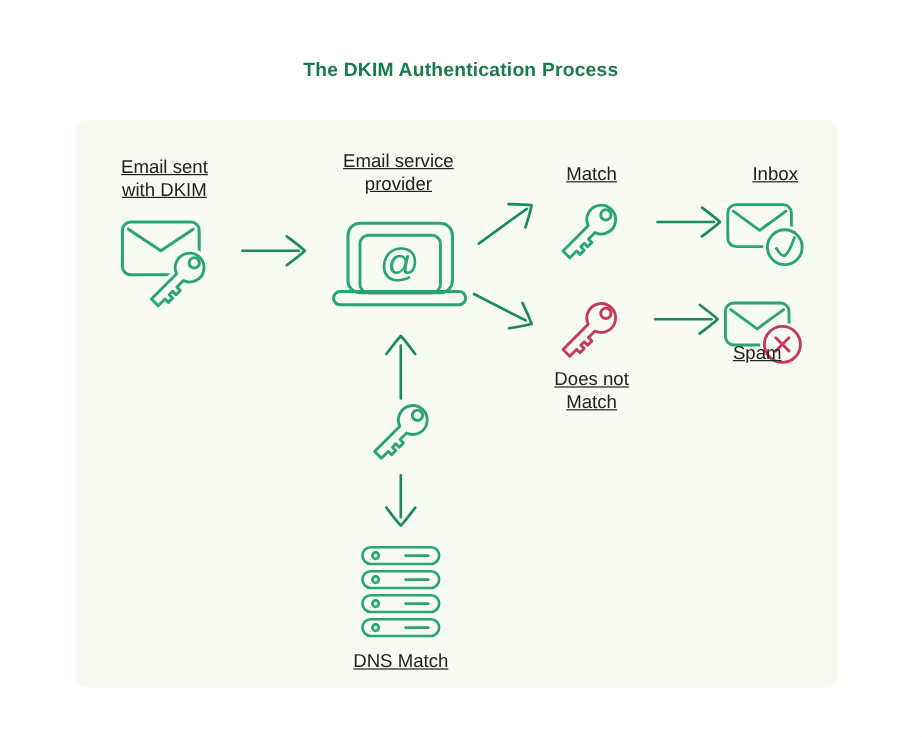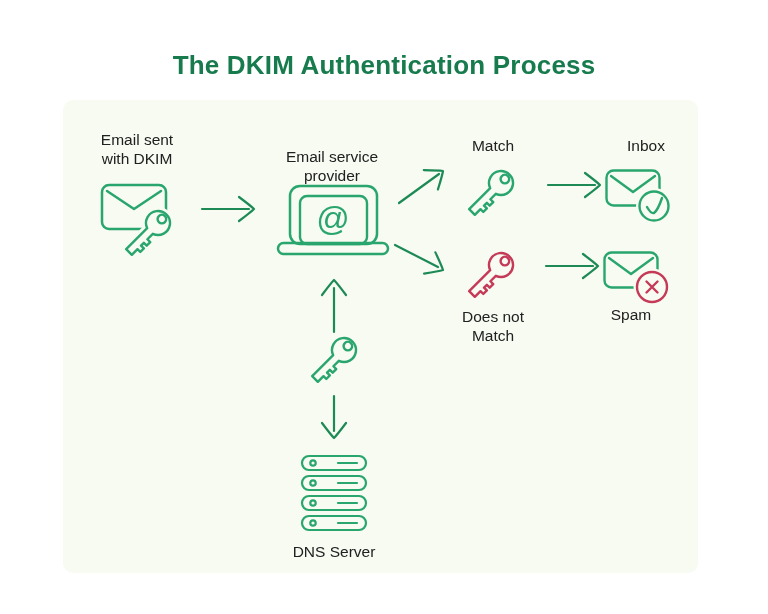--- a/index.html
+++ b/index.html
@@ -8,25 +8,25 @@
     --arrow-green:#1d8a56;
     --alert-red:#c53a57;
     --panel-bg:#f7fbf2;
     --page-bg:#ffffff;
     --text:#212121;
   }
   html,body{margin:0;padding:0;background:var(--page-bg);}
   .stage{position:relative;width:768px;height:614px;background:var(--page-bg);
          font-family:"Liberation Sans",sans-serif;overflow:hidden;}
   .title{position:absolute;left:0;top:50px;width:768px;text-align:center;
-         font-size:26px;font-weight:700;color:var(--title-green);letter-spacing:.2px;}
+         font-size:16px;font-weight:700;color:var(--title-green);letter-spacing:.2px;}
   .panel{position:absolute;left:63px;top:100px;width:635px;height:473px;
          background:var(--panel-bg);border-radius:10px;}
   .lbl{position:absolute;font-size:15.5px;line-height:1.22;color:var(--text);
-       text-align:center;white-space:pre-line;}
+       text-align:center;white-space:pre-line;text-decoration:underline;}
   .ic{position:absolute;}
   svg{display:block;overflow:visible;}
   .sg{stroke:var(--icon-green);fill:none;stroke-width:2.4;stroke-linecap:round;stroke-linejoin:round;}
   .sr{stroke:var(--alert-red);fill:none;stroke-width:2.4;stroke-linecap:round;stroke-linejoin:round;}
   .sa{stroke:var(--arrow-green);fill:none;stroke-width:2.2;stroke-linecap:round;stroke-linejoin:round;}
   .halo{stroke:var(--panel-bg);fill:var(--panel-bg);stroke-width:8;stroke-linejoin:round;}
   .kfill{fill:var(--panel-bg);}
   .atglyph{fill:var(--icon-green);font-family:"Liberation Sans",sans-serif;font-size:33px;}
 </style>
 </head>
@@ -48,21 +48,21 @@
       <path class="sg kfill" d="M -4,11.3 A 12 12 0 1 1 4,11.3 L 4,19 L 8,19 L 8,24 L 4,24 L 4,28 L 8,28 L 8,33 L 4,33 L 4,41 L -4,41 Z"></path>
       <circle class="sg" cx="0" cy="-5.5" r="4.3"></circle>
     </g>
   </svg>
 
   <svg class="ic" style="left:198px;top:192px;" width="62" height="36" viewBox="0 0 62 36">
     <path class="sa" d="M 4,17 L 51,17"></path>
     <path class="sa" d="M 41,5 Q 53,14 56,17 Q 53,20 41,29"></path>
   </svg>
 
-  <div class="lbl" style="left:272px;top:148px;width:120px;">Email service
+  <div class="lbl" style="left:272px;top:126px;width:120px;">Email service
 provider</div>
   <svg class="ic" style="left:276px;top:184px;" width="114" height="72" viewBox="0 0 114 72">
     <rect class="sg" style="stroke-width:2.5" x="14" y="2" width="87" height="58" rx="10"></rect>
     <rect class="sg" x="24" y="12" width="67" height="48" rx="7"></rect>
     <rect class="sg" style="stroke-width:2.5" x="2" y="59" width="110" height="11" rx="5.5"></rect>
     <text class="atglyph" x="57" y="46" text-anchor="middle">@</text>
   </svg>
 
   <svg class="ic" style="left:390px;top:160px;" width="64" height="52" viewBox="0 0 64 52">
     <path class="sa" d="M 9,43 L 49,14"></path>
@@ -109,21 +109,21 @@
     <path class="sa" d="M 41,5 Q 53,14 56,17 Q 53,20 41,29"></path>
   </svg>
 
   <svg class="ic" style="left:602px;top:250px;" width="78" height="68" viewBox="0 0 78 68">
     <rect class="sg" x="2.5" y="2.5" width="53" height="35" rx="7"></rect>
     <path class="sg" d="M 7,8 L 29,24 L 51,8"></path>
     <circle class="halo" style="stroke-width:7" cx="50" cy="37" r="15"></circle>
     <circle class="sr kfill" cx="50" cy="37" r="15"></circle>
     <path class="sr" d="M 44.5,31.5 L 55.5,42.5 M 55.5,31.5 L 44.5,42.5"></path>
   </svg>
-  <div class="lbl" style="left:581px;top:306px;width:100px;">Spam</div>
+  <div class="lbl" style="left:581px;top:286px;width:100px;">Spam</div>
 
   <svg class="ic" style="left:318px;top:276px;" width="32" height="60" viewBox="0 0 32 60">
     <path class="sa" d="M 16,12 L 16,56"></path>
     <path class="sa" transform="rotate(-90 16 4)" d="M 1,-8 Q 13,1 16,4 Q 13,7 1,16"></path>
   </svg>
   <svg class="ic" style="left:310px;top:332px;" width="56" height="56" viewBox="0 0 56 56">
     <g transform="translate(34,18) rotate(45)">
       <path class="sg" d="M -4,11.3 A 12 12 0 1 1 4,11.3 L 4,19 L 8,19 L 8,24 L 4,24 L 4,28 L 8,28 L 8,33 L 4,33 L 4,41 L -4,41 Z"></path>
       <circle class="sg" cx="0" cy="-5.5" r="4.3"></circle>
     </g>
@@ -142,15 +142,15 @@
         <circle cx="13" cy="28" r="2.7"></circle>
         <path d="M 38,28 L 57,28"></path>
       <rect x="2" y="41" width="64" height="14" rx="7"></rect>
         <circle cx="13" cy="48" r="2.7"></circle>
         <path d="M 38,48 L 57,48"></path>
       <rect x="2" y="61" width="64" height="14" rx="7"></rect>
         <circle cx="13" cy="68" r="2.7"></circle>
         <path d="M 38,68 L 57,68"></path>
     </g>
   </svg>
-  <div class="lbl" style="left:264px;top:543px;width:140px;">DNS Server</div>
+  <div class="lbl" style="left:264px;top:543px;width:140px;">DNS Match</div>
 
 </div>
 
 </body></html>

